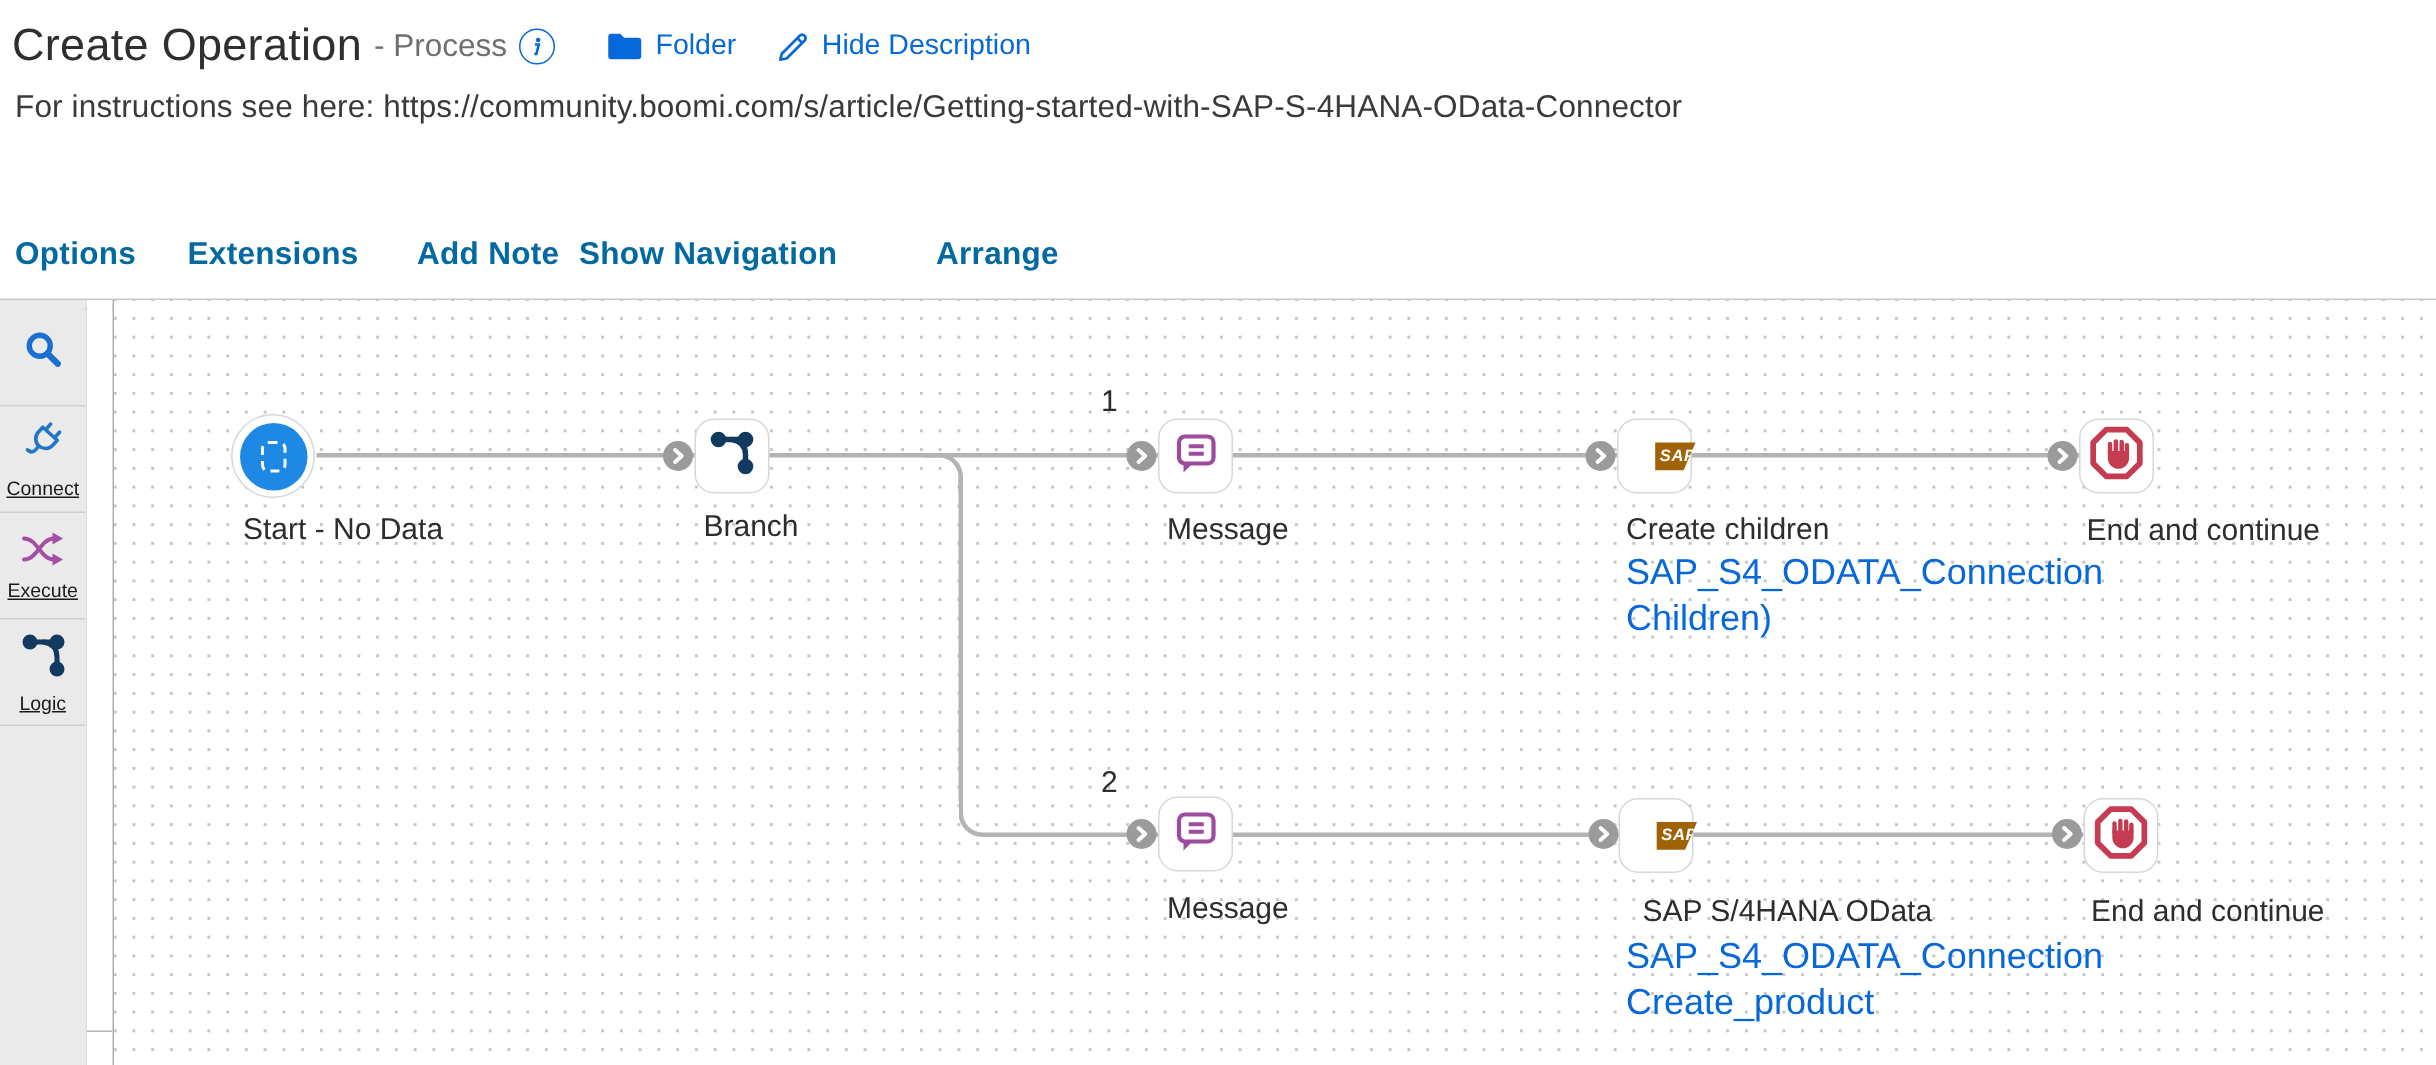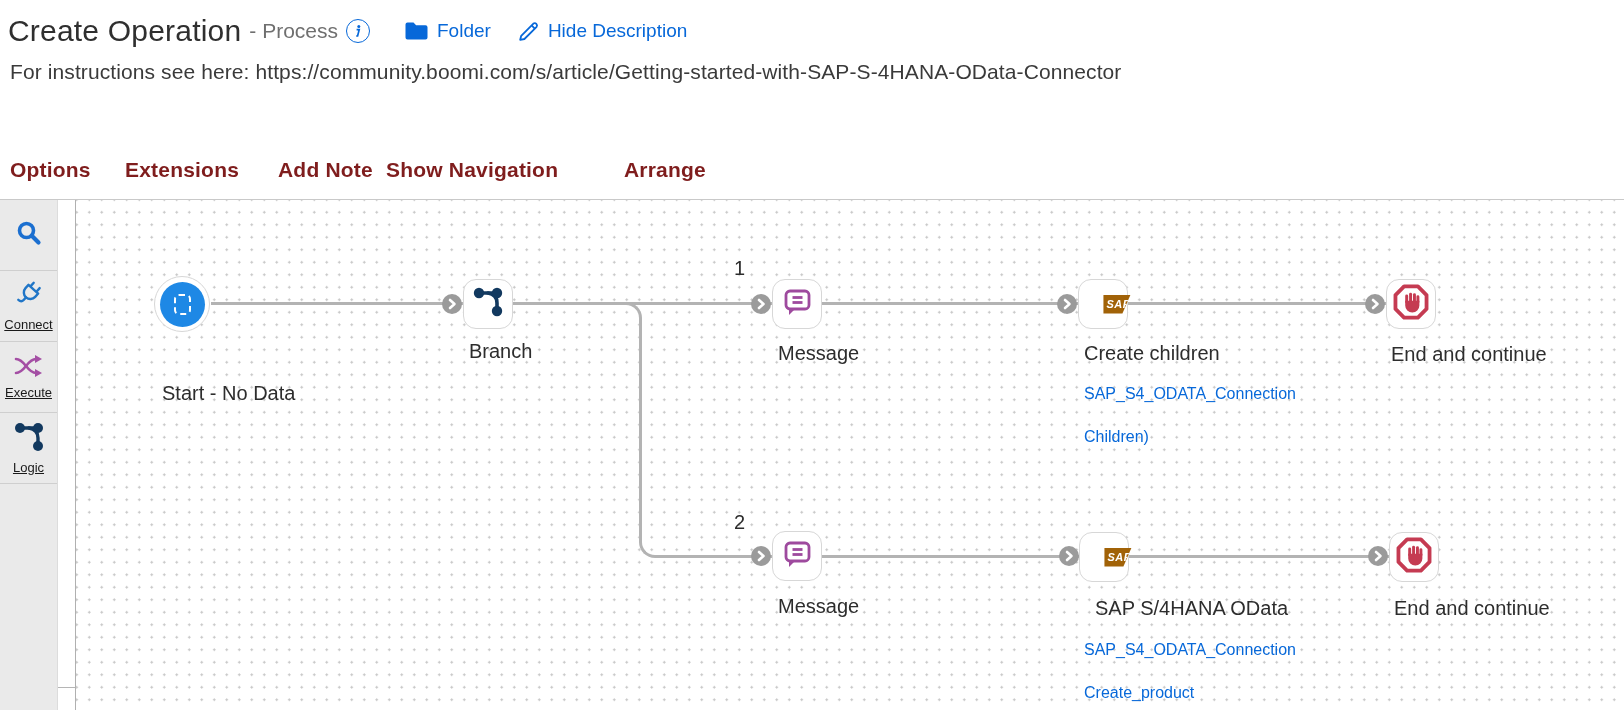--- a/index.html
+++ b/index.html
@@ -13,21 +13,21 @@
   .subtitle { font-size: 21px; color: #6f6f6f; margin-left: 8px; }
   .info-icon { width: 24px; height: 24px; margin-left: 8px; border: 1.6px solid #0768d9; border-radius: 50%;
                display: inline-flex; align-items: center; justify-content: center; cursor: pointer; }
   .hdr-ic { margin-left: 34px; display: inline-flex; align-items: center; }
   .hdr-link { color: #0768d9; font-weight: 400; font-size: 19px; margin-left: 8px; cursor: pointer; }
   .pencil-wrap { margin-left: 26px; }
   .desc-line { position: absolute; left: 10px; top: 60px; font-size: 21px; color: #3a3a3a; letter-spacing: .1px; }
 
   
   .toolbar { position: absolute; left: 0; top: 158px; width: 100%; height: 36px; }
-  .tb-item { position: absolute; top: 0; font-size: 21px; font-weight: 700; color: #7f1d1d;
+  .tb-item { position: absolute; top: 0; font-size: 21px; font-weight: 700; color: #0369a1;
              padding-bottom: 23px; border-bottom: 2.5px solid #1c1c1c; cursor: pointer; letter-spacing: .2px; }
   .tb-0 { left: 10px; } .tb-1 { left: 125px; } .tb-2 { left: 278px; } .tb-3 { left: 386px; } .tb-4 { left: 624px; }
 
   
   .workspace { position: absolute; left: 0; top: 199px; width: 1624px; height: 511px; border-top: 1px solid #c9c9c9; }
 
   .palette { position: absolute; left: 0; top: 0; width: 57px; height: 100%; background: #eaeaea; }
   .pal-item { width: 57px; display: flex; flex-direction: column; align-items: center; justify-content: center;
               border-bottom: 1px solid #cfcfcf; cursor: pointer; }
   .pal-item.first { height: 71px; } .pal-item { height: 71px; }
@@ -63,21 +63,21 @@
   .start-inner { width: 45px; height: 45px; border-radius: 50%; background: #1e88e5; display: flex; align-items: center; justify-content: center; }
   .start-doc { width: 17px; height: 21px; border: 2.4px dashed #fff; border-radius: 5px; }
 
   .sap-badge { width: 38px; height: 19px; background: #a16207; clip-path: polygon(0 0, 100% 0, 70% 100%, 0 100%);
                color: #fff; font-size: 11px; font-weight: 700; font-style: italic; line-height: 19px; padding-left: 3px; letter-spacing: .5px; margin-left: 28px; }
 
   
   .shape-label { position: absolute; font-size: 20px; color: #2d2d2d; white-space: nowrap; z-index: 2; }
   .branch-num  { position: absolute; font-size: 20px; color: #2d2d2d; z-index: 2; }
   .link-lines  { position: absolute; z-index: 2; }
-  .link-line   { font-size: 16px; line-height: 31px; color: #0768d9; white-space: nowrap; cursor: pointer; margin-top: 12px; }
+  .link-line   { font-size: 24px; line-height: 31px; color: #0768d9; white-space: nowrap; cursor: pointer; }
 </style>
 </head>
 <body>
 
 <div class="page">
 
   <div class="title-row">
     <span class="page-title">Create Operation</span>
     <span class="subtitle">- Process</span>
     <span class="info-icon">
@@ -208,21 +208,21 @@
       </div>
 
       <div class="branch-num" style="left:658px; top:57px;">1</div>
       <div class="branch-num" style="left:658px; top:311px;">2</div>
 
       <div class="start-node" style="left:78px; top:76px;">
         <div class="start-inner">
             <div class="start-doc"></div>
           </div>
       </div>
-      <div class="shape-label" style="left:86px; top:142px;margin-top:40px;">Start - No Data</div>
+      <div class="shape-label" style="left:86px; top:142px;">Start - No Data</div>
 
       <div class="node" style="left:387px; top:79px;">
         <span>
           <svg width="34" height="34" viewBox="0 0 34 34">
             <path d="M8 8 H26" fill="none" stroke="#12395f" stroke-width="3.6" stroke-linecap="round"></path>
             <path d="M17 8 C23 9 26 12 26 18 V24" fill="none" stroke="#12395f" stroke-width="3.6" stroke-linecap="round"></path>
             <circle cx="8" cy="8" r="5.2" fill="#12395f"></circle>
             <circle cx="26" cy="8" r="5.2" fill="#12395f"></circle>
             <circle cx="26" cy="26" r="5.2" fill="#12395f"></circle>
           </svg>

